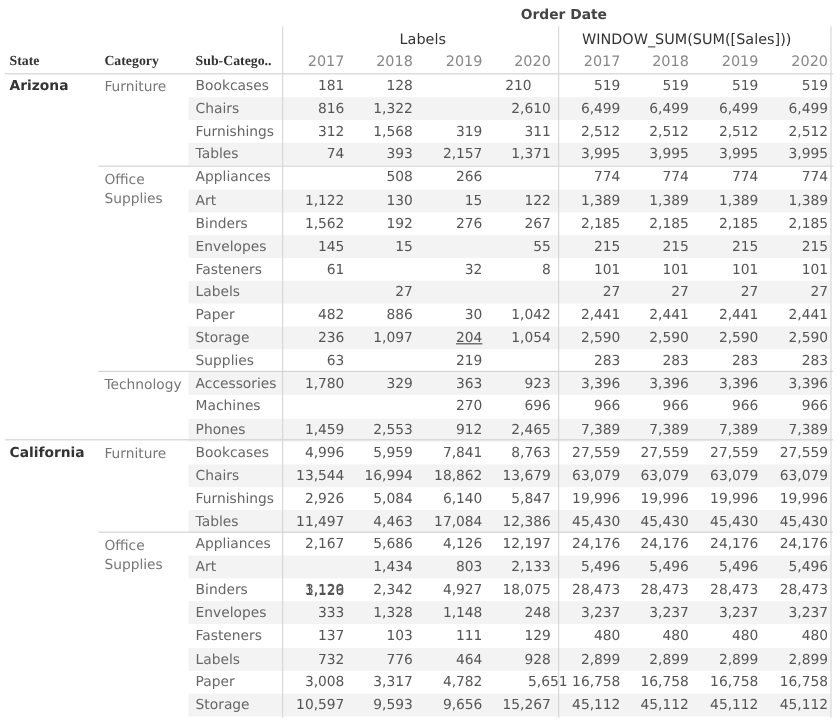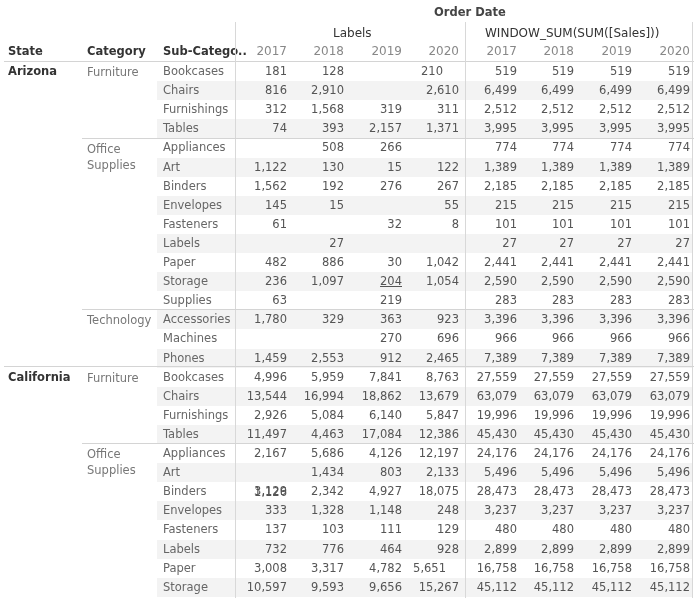--- a/index.html
+++ b/index.html
@@ -1,21 +1,21 @@
 <!DOCTYPE html>
 <html><head>
 <meta charset="utf-8">
 <style>
   html, body { margin: 0; padding: 0; background: #ffffff; }
   body { width: 700px; height: 603px; overflow: hidden; position: relative;
          font-family: "DejaVu Sans", "Liberation Sans", sans-serif; font-size: 11.5px; color: #555; }
   .abs { position: absolute; white-space: nowrap; }
   .hdr-top { top: 4px; height: 16px; line-height: 16px; font-weight: bold; color: #444; font-size: 11.5px; }
   .hdr-mid { top: 24px; height: 18px; line-height: 18px; color: #333; font-size: 12px; }
-  .hdr-col { top: 42px; height: 19px; line-height: 19px; color: #333; font-weight: bold; font-size: 11.5px; }
+  .hdr-col { top: 42px; height: 19px; line-height: 19px; color: #333; font-weight: bold; font-size: 11.5px; font-family: Liberation Serif, serif; }
   .hdr-year { top: 42px; height: 19px; line-height: 19px; color: #888; text-align: right; width: 50px; font-size: 12px; }
   .vline { position: absolute; width: 1px; background: #d8d8d8; }
   .hline { position: absolute; height: 1px; background: #d4d4d4; }
   .band { position: absolute; left: 157px; width: 535px; height: 19px; background: #f3f3f3; }
   .row { position: absolute; left: 0; width: 700px; height: 19px; line-height: 19px; }
   .cell { position: absolute; top: 0; height: 19px; white-space: nowrap; }
   .num { text-align: right; width: 54px; color: #555; font-size: 11.5px; }
   .sub { left: 163px; color: #666; }
   .state { position: absolute; left: 8px; font-weight: bold; color: #333; line-height: 19px; }
   .cat { position: absolute; left: 87px; color: #777; line-height: 16px; }
@@ -49,21 +49,21 @@
       <span class="cell num" style="left: 405px; text-align: center;">210</span>
       <span class="cell num" style="left: 463px;">519</span>
       <span class="cell num" style="left: 520px;">519</span>
       <span class="cell num" style="left: 578px;">519</span>
       <span class="cell num" style="left: 636px;">519</span>
     </div>
     <div class="band" style="top: 81px;"></div>
     <div class="row" style="top: 81px;">
       <span class="cell sub">Chairs</span>
       <span class="cell num" style="left: 233px;">816</span>
-      <span class="cell num" style="left: 290px;">2,910</span>
+      <span class="cell num" style="left: 290px;">1,322</span>
       <span class="cell num" style="left: 348px; margin-top: 42px;">1,289</span>
       <span class="cell num" style="left: 405px;">2,610</span>
       <span class="cell num" style="left: 463px;">6,499</span>
       <span class="cell num" style="left: 520px;">6,499</span>
       <span class="cell num" style="left: 578px;">6,499</span>
       <span class="cell num" style="left: 636px;">6,499</span>
     </div>
     <div class="row" style="top: 100px;">
       <span class="cell sub">Furnishings</span>
       <span class="cell num" style="left: 233px;">312</span>
@@ -338,21 +338,21 @@
       <span class="cell num" style="left: 463px;">2,899</span>
       <span class="cell num" style="left: 520px;">2,899</span>
       <span class="cell num" style="left: 578px;">2,899</span>
       <span class="cell num" style="left: 636px;">2,899</span>
     </div>
     <div class="row" style="top: 559px;">
       <span class="cell sub">Paper</span>
       <span class="cell num" style="left: 233px;">3,008</span>
       <span class="cell num" style="left: 290px;">3,317</span>
       <span class="cell num" style="left: 348px;">4,782</span>
-      <span class="cell num" style="left: 392px;">5,651</span>
+      <span class="cell num" style="left: 419px;">5,651</span>
       <span class="cell num" style="left: 463px;">16,758</span>
       <span class="cell num" style="left: 520px;">16,758</span>
       <span class="cell num" style="left: 578px;">16,758</span>
       <span class="cell num" style="left: 636px;">16,758</span>
     </div>
     <div class="band" style="top: 578px;"></div>
     <div class="row" style="top: 578px;">
       <span class="cell sub">Storage</span>
       <span class="cell num" style="left: 233px;">10,597</span>
       <span class="cell num" style="left: 290px;">9,593</span>

